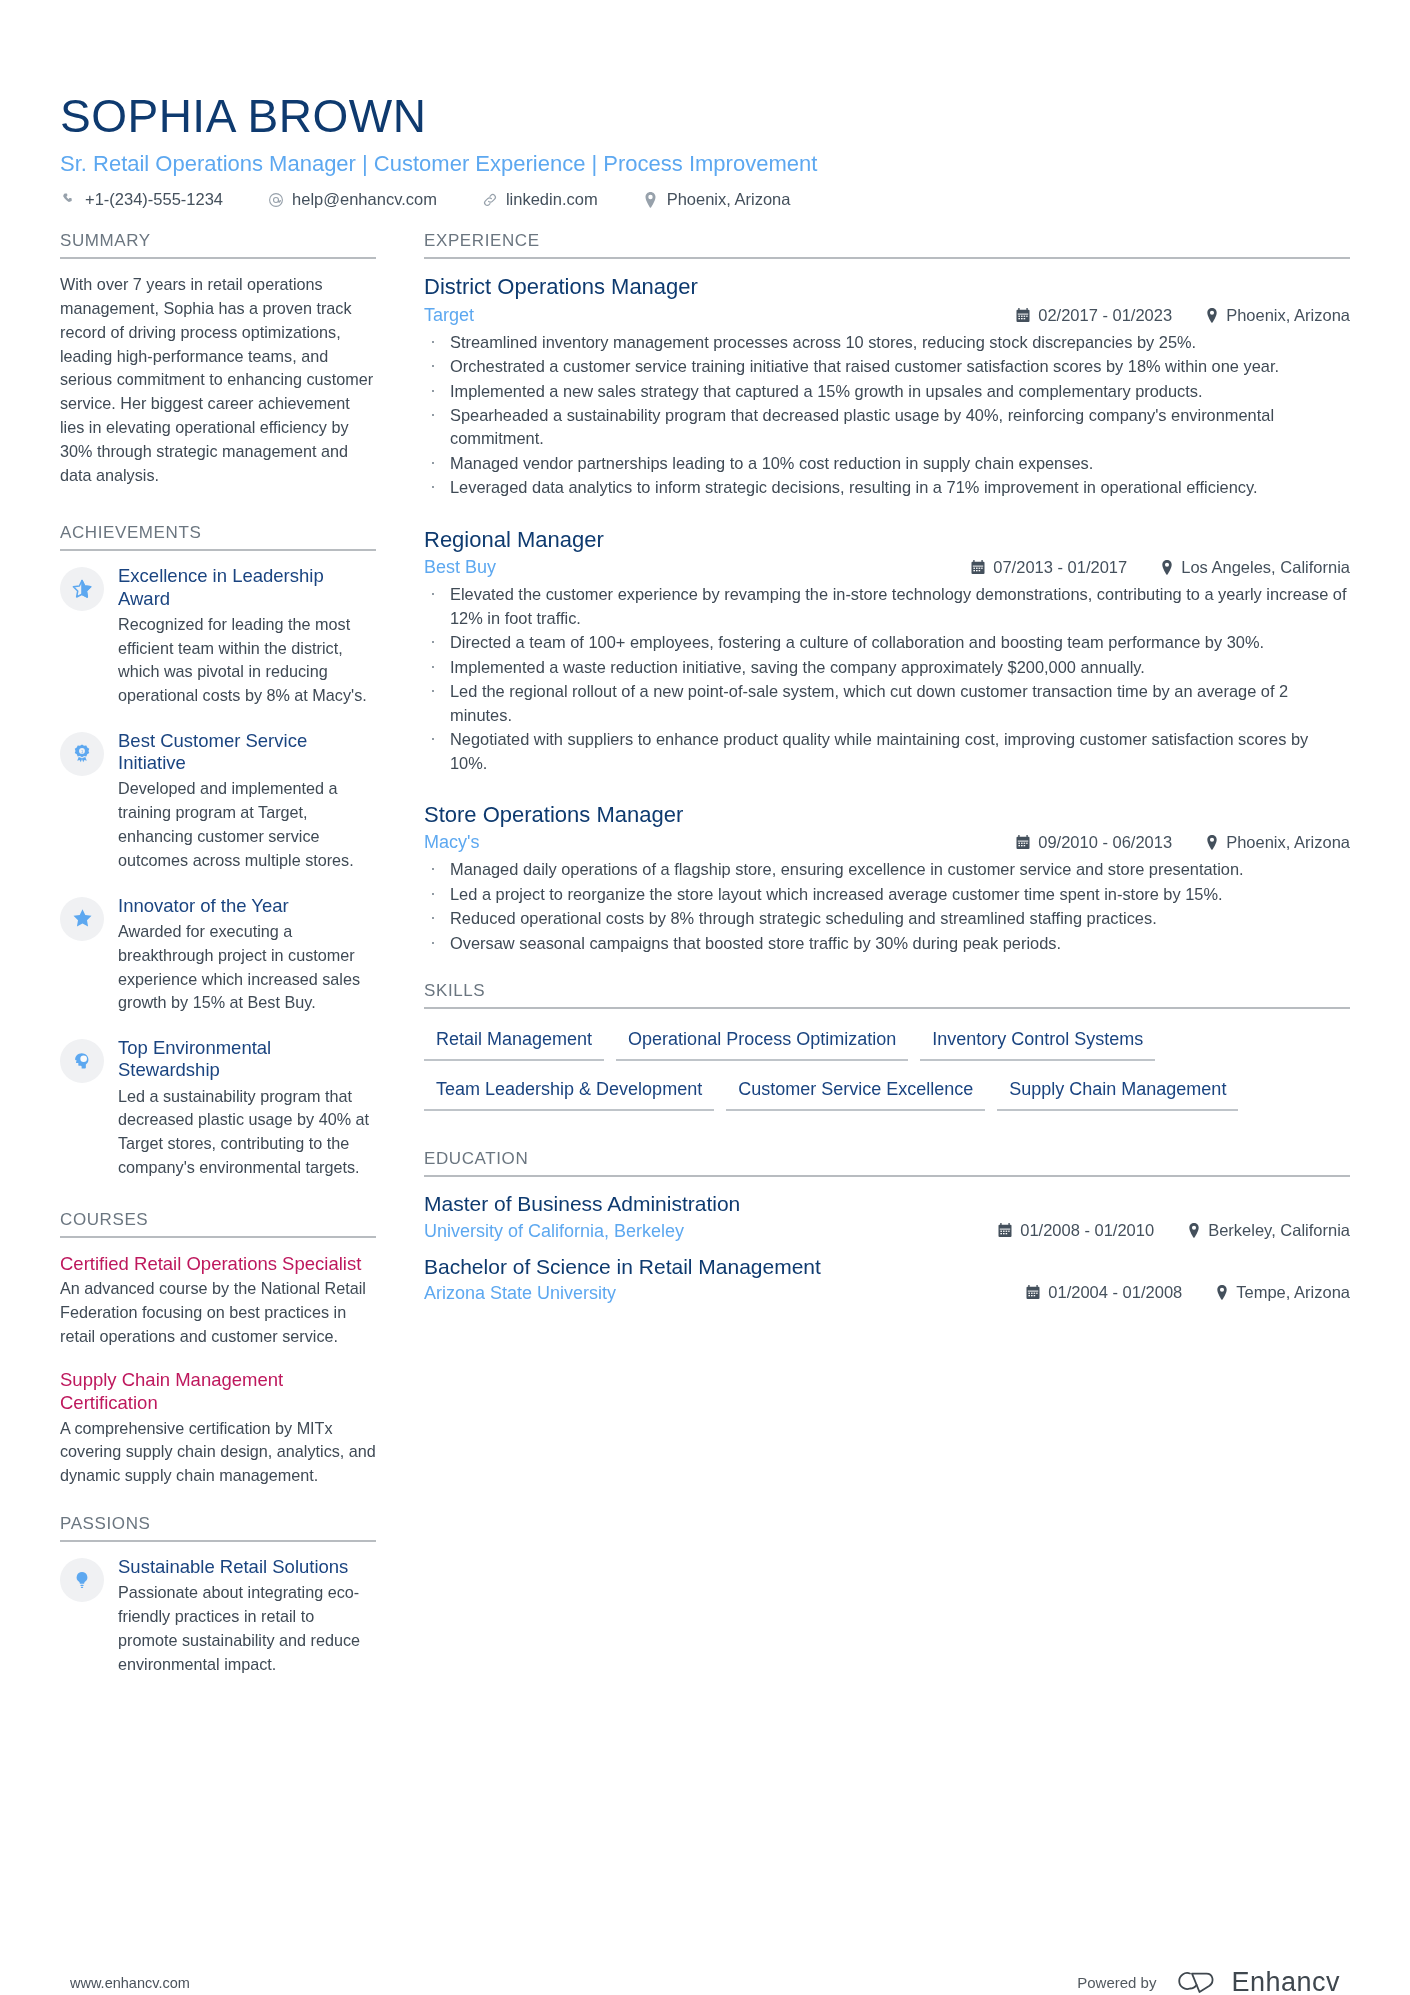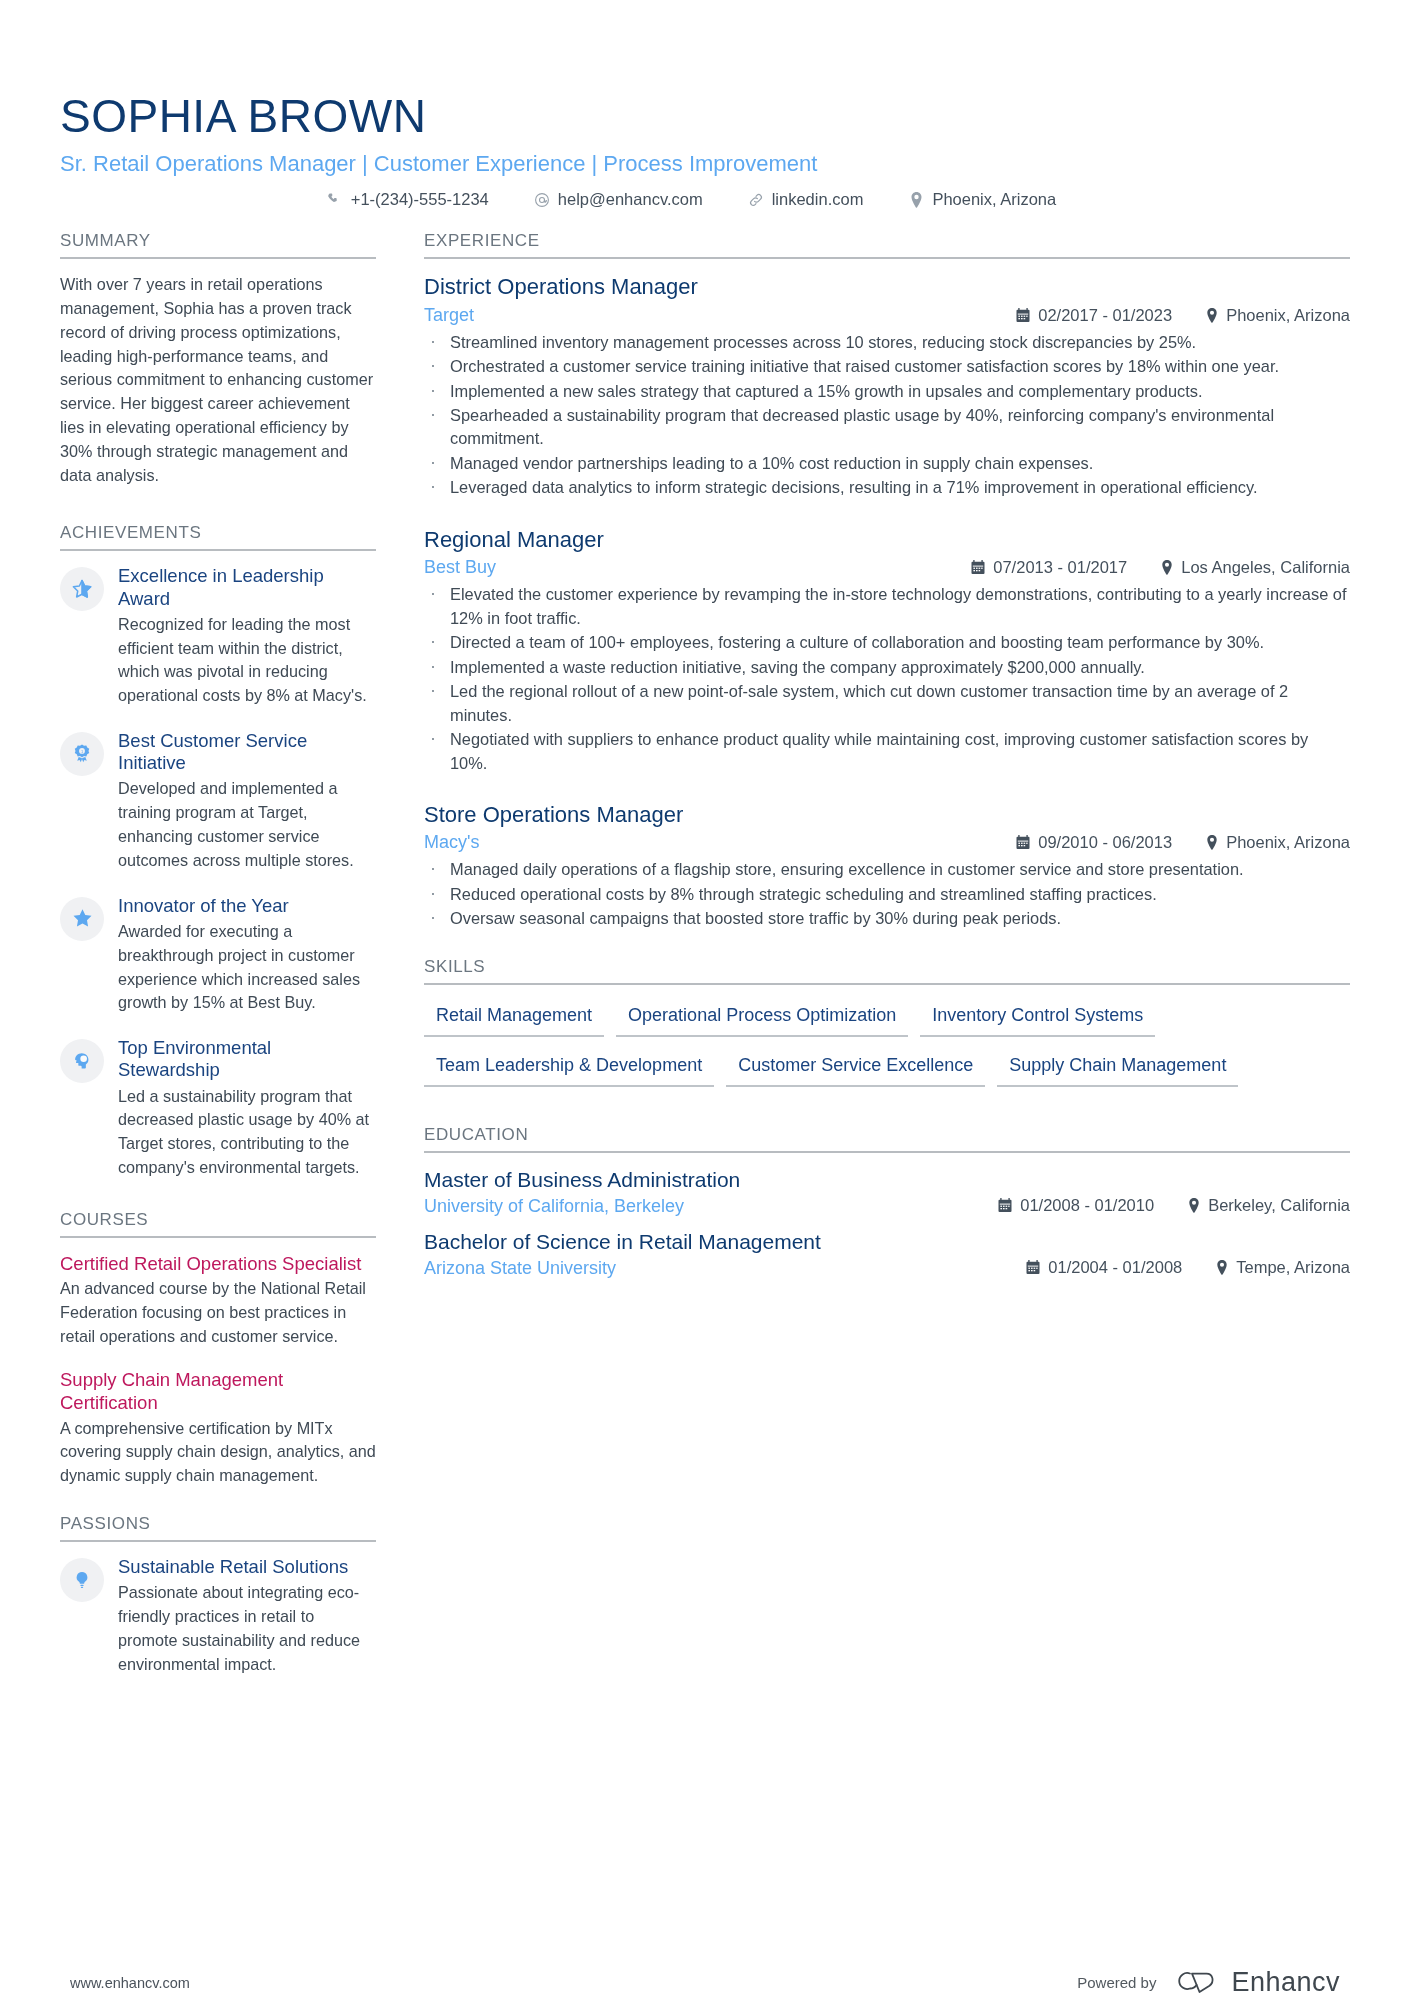--- a/index.html
+++ b/index.html
@@ -33,21 +33,20 @@
     line-height: 1.25;
   }
   .contacts {
     margin-top: 13px;
     display: flex;
     align-items: center;
     flex-wrap: wrap;
     gap: 16px;
     font-size: 16.5px;
     color: #4a5560;
-    justify-content: center;
   }
   .contact {
     display: inline-flex;
     align-items: center;
     margin-right: 28px;
     white-space: nowrap;
   }
   .contact .ic {
     display: inline-flex;
     align-items: center;
@@ -533,20 +532,21 @@
                   <svg width="12" height="15" viewBox="0 0 12 16" fill="currentColor">
                       <path d="M6 0C3.2 0 1 2.2 1 5c0 3.6 4.3 10.3 4.5 10.6.2.3.7.3.9 0C6.7 15.3 11 8.6 11 5c0-2.8-2.2-5-5-5zm0 7.2A2.2 2.2 0 1 1 6 2.8a2.2 2.2 0 0 1 0 4.4z"></path>
                     </svg>
                 </span>
                 <span>Phoenix, Arizona</span>
               </span>
             </div>
           </div>
           <ul class="bullets">
             <li>Managed daily operations of a flagship store, ensuring excellence in customer service and store presentation.</li>
+            <li>Led a project to reorganize the store layout which increased average customer time spent in-store by 15%.</li>
             <li>Reduced operational costs by 8% through strategic scheduling and streamlined staffing practices.</li>
             <li>Oversaw seasonal campaigns that boosted store traffic by 30% during peak periods.</li>
           </ul>
         </div>
       </div>
 
       <div class="sec" style="margin-top:14px;">
         <div class="sec-title">SKILLS</div>
         <div class="sec-rule"></div>
         <div class="skills-wrap">

